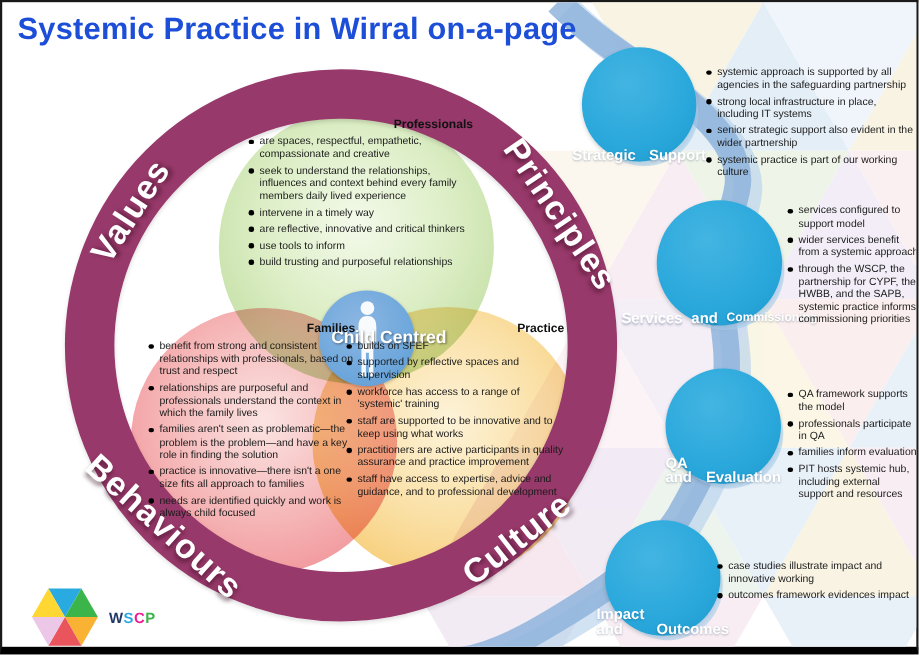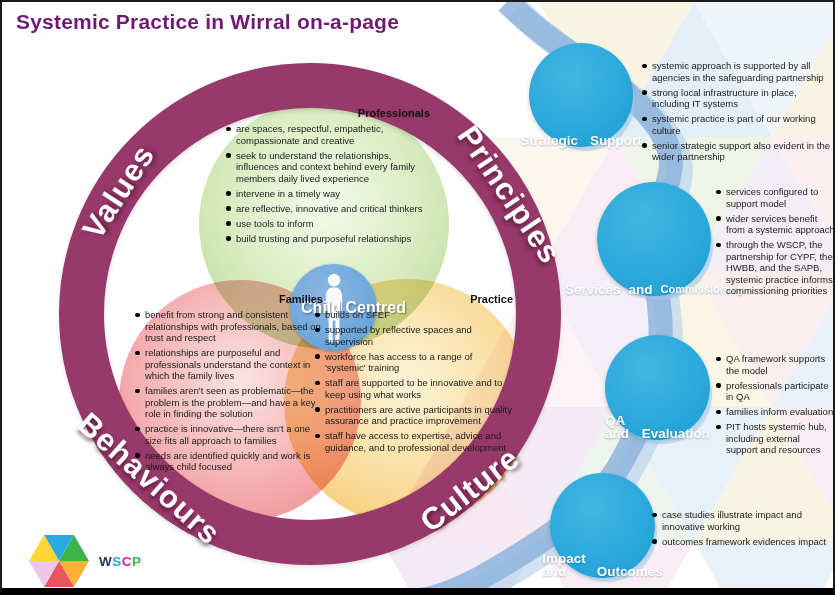--- a/index.html
+++ b/index.html
@@ -7,21 +7,21 @@
   .poster {
     position:relative; width:835px; height:595px; background:#ffffff;
     border:2px solid #1a1a1a; border-bottom:7px solid #000;
     overflow:hidden; font-family:"Liberation Sans", sans-serif;
   }
   svg.bg, svg.ribbon { position:absolute; left:0; top:0; width:835px; height:595px; pointer-events:none; }
   svg.bg { z-index:0; } svg.ribbon { z-index:1; }
 
   .title {
     position:absolute; left:14px; top:8px; z-index:8;
-    font-size:21px; font-weight:bold; color:#701a75; letter-spacing:0.2px;
+    font-size:28px; font-weight:bold; color:#1d4ed8; letter-spacing:0.2px;
   }
 
   
   .venn { position:absolute; border-radius:50%; mix-blend-mode:multiply; z-index:2; }
   .venn.green  { left:197px; top:97px;  width:250px; height:250px;
     background:radial-gradient(circle at 50% 42%, #F3FAEA 0%, #DDEEC6 45%, #B5D792 100%); }
   .venn.pink   { left:117px; top:278px; width:242px; height:242px;
     background:radial-gradient(circle at 50% 42%, #FBE4E3 0%, #F5B3B4 52%, #EF838A 100%); }
   .venn.orange { left:282px; top:277px; width:246px; height:246px;
     background:radial-gradient(circle at 50% 42%, #FDF3D9 0%, #FADFA3 50%, #F5C35F 100%); }
@@ -193,22 +193,22 @@
 
   <div class="pillar-circle pc1">
 
   <div class="tline">Strategic</div>
       <div class="tline">Support</div>
     </div>
   <ul class="blist pbullets pb1">
 
   <li>systemic approach is supported by all agencies in the safeguarding partnership</li>
       <li>strong local infrastructure in place, including IT systems</li>
+      <li>senior strategic support also evident in the wider partnership</li>
       <li>systemic practice is part of our working culture</li>
-      <li>senior strategic support also evident in the wider partnership</li>
     </ul>
 
   <div class="pillar-circle pc2">
 
   <div class="tline">Services</div>
       <div class="tline">and</div>
       <div class="tline">Commissioning</div>
     </div>
   <ul class="blist pbullets pb2">
 

